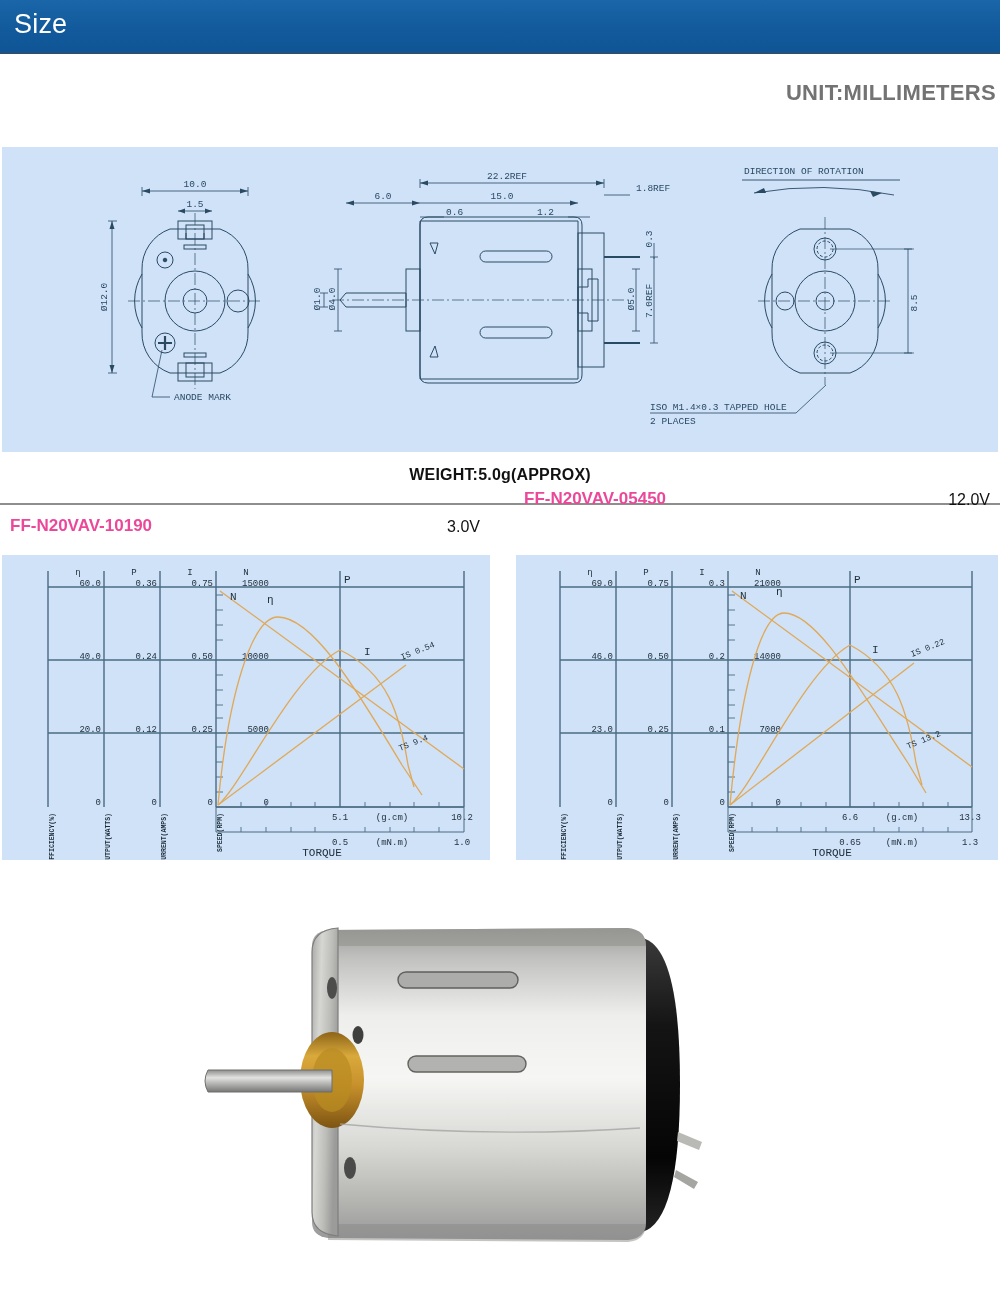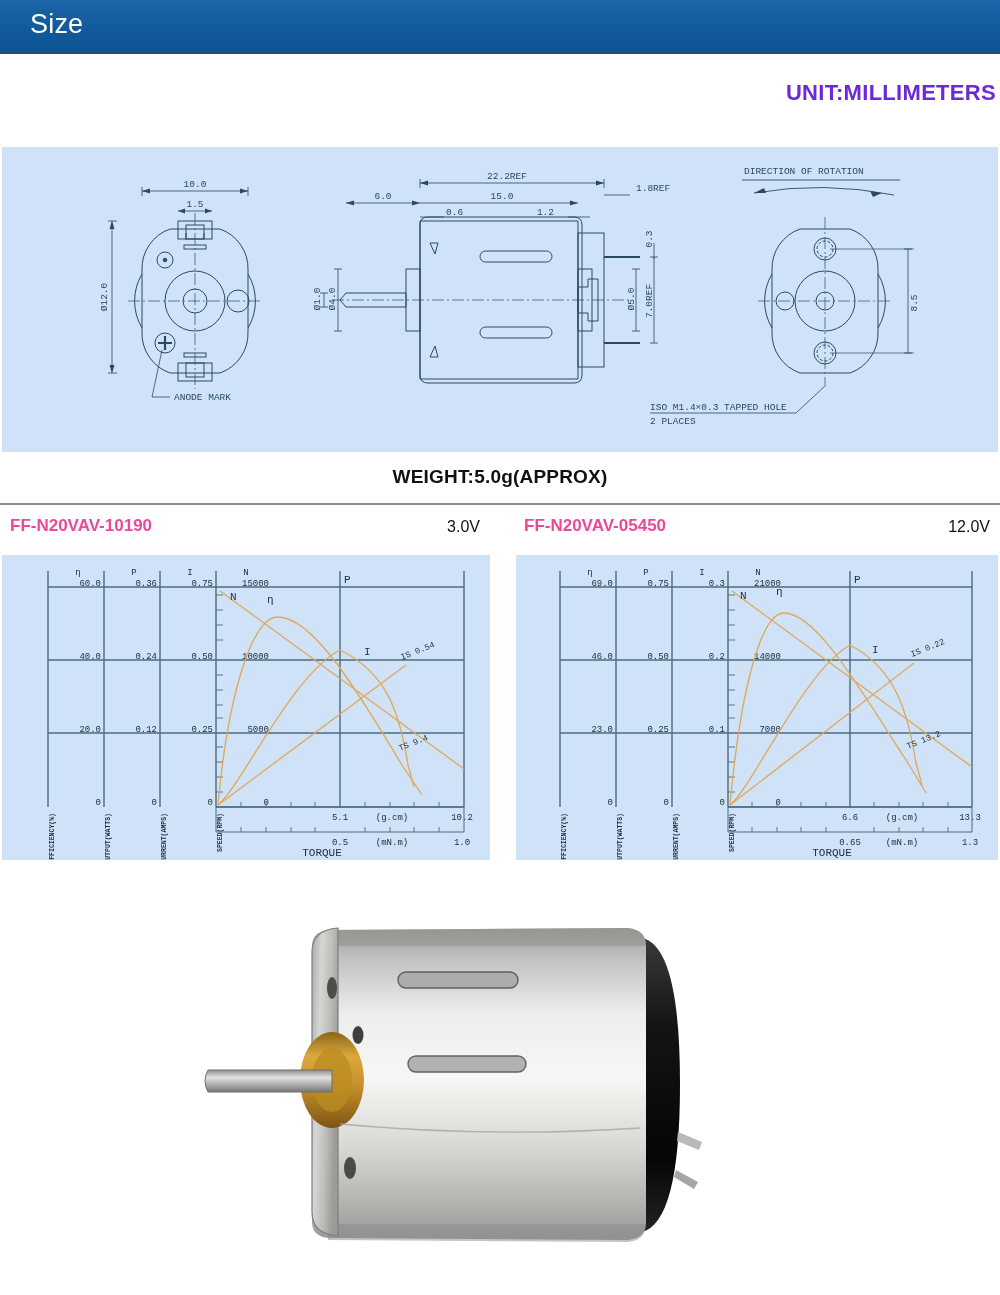--- a/index.html
+++ b/index.html
@@ -10,39 +10,39 @@
     overflow:hidden;
   }
   
   .header-bar{
     position:absolute;left:0;top:0;width:1000px;height:52px;
     background:linear-gradient(to bottom,#1a66a8 0%,#125a9c 55%,#0f5596 100%);
     border-bottom:2px solid #2a4f75;
   }
   .header-title{
     position:absolute;left:14px;top:9px;
-    font-size:27px;color:#ffffff;letter-spacing:.2px;font-weight:400;margin-left:16px;
+    font-size:27px;color:#ffffff;letter-spacing:.2px;font-weight:400;
   }
   .unit-line{
     position:absolute;right:4px;top:80px;
-    font-size:22px;font-weight:700;color:#6d28d9;letter-spacing:.3px;
+    font-size:22px;font-weight:700;color:#737373;letter-spacing:.3px;
   }
   
   .draw-panel{
     position:absolute;left:2px;top:147px;width:996px;height:305px;
     background:#cfe2f7;
   }
   .draw-panel svg{display:block;}
   
   .weight-row{
     position:absolute;left:0;top:466px;width:1000px;height:38px;
     text-align:center;
   }
   .weight-text{
-    font-size:19px;font-weight:700;color:#111;letter-spacing:.2px;
+    font-size:16px;font-weight:700;color:#111;letter-spacing:.2px;
   }
   .weight-rule{
     position:absolute;left:0;top:503px;width:1000px;height:2px;background:#8e8e8e;
   }
   
   .chart-head{position:absolute;height:28px;}
   .chart-head .model{
     position:absolute;left:0;top:0;font-size:17px;font-weight:700;color:#ec4899;
   }
   .chart-head .volt{
@@ -229,21 +229,21 @@
 <div class="weight-row">
   <span class="weight-text">WEIGHT:5.0g(APPROX)</span>
 </div>
 <div class="weight-rule"></div>
 
 <div class="chart-head" style="left:10px;top:516px;width:470px;">
   <span class="model">FF-N20VAV-10190</span>
   <span class="volt">3.0V</span>
 </div>
 
-<div class="chart-head" style="left:524px;top:516px;width:466px;">
+<div class="chart-head" style="left:524px;top:489px;width:466px;">
   <span class="model">FF-N20VAV-05450</span>
   <span class="volt">12.0V</span>
 </div>
 
 <div class="chart-panel" style="left:2px;width:488px;">
 <svg width="488" height="305" viewBox="0 0 488 305">
   <g font-family="'Liberation Mono', monospace" font-size="9">
 
     <g stroke="#4a6b82" fill="none" stroke-width="1.4">
       <line x1="46" y1="16" x2="46" y2="252"></line>

